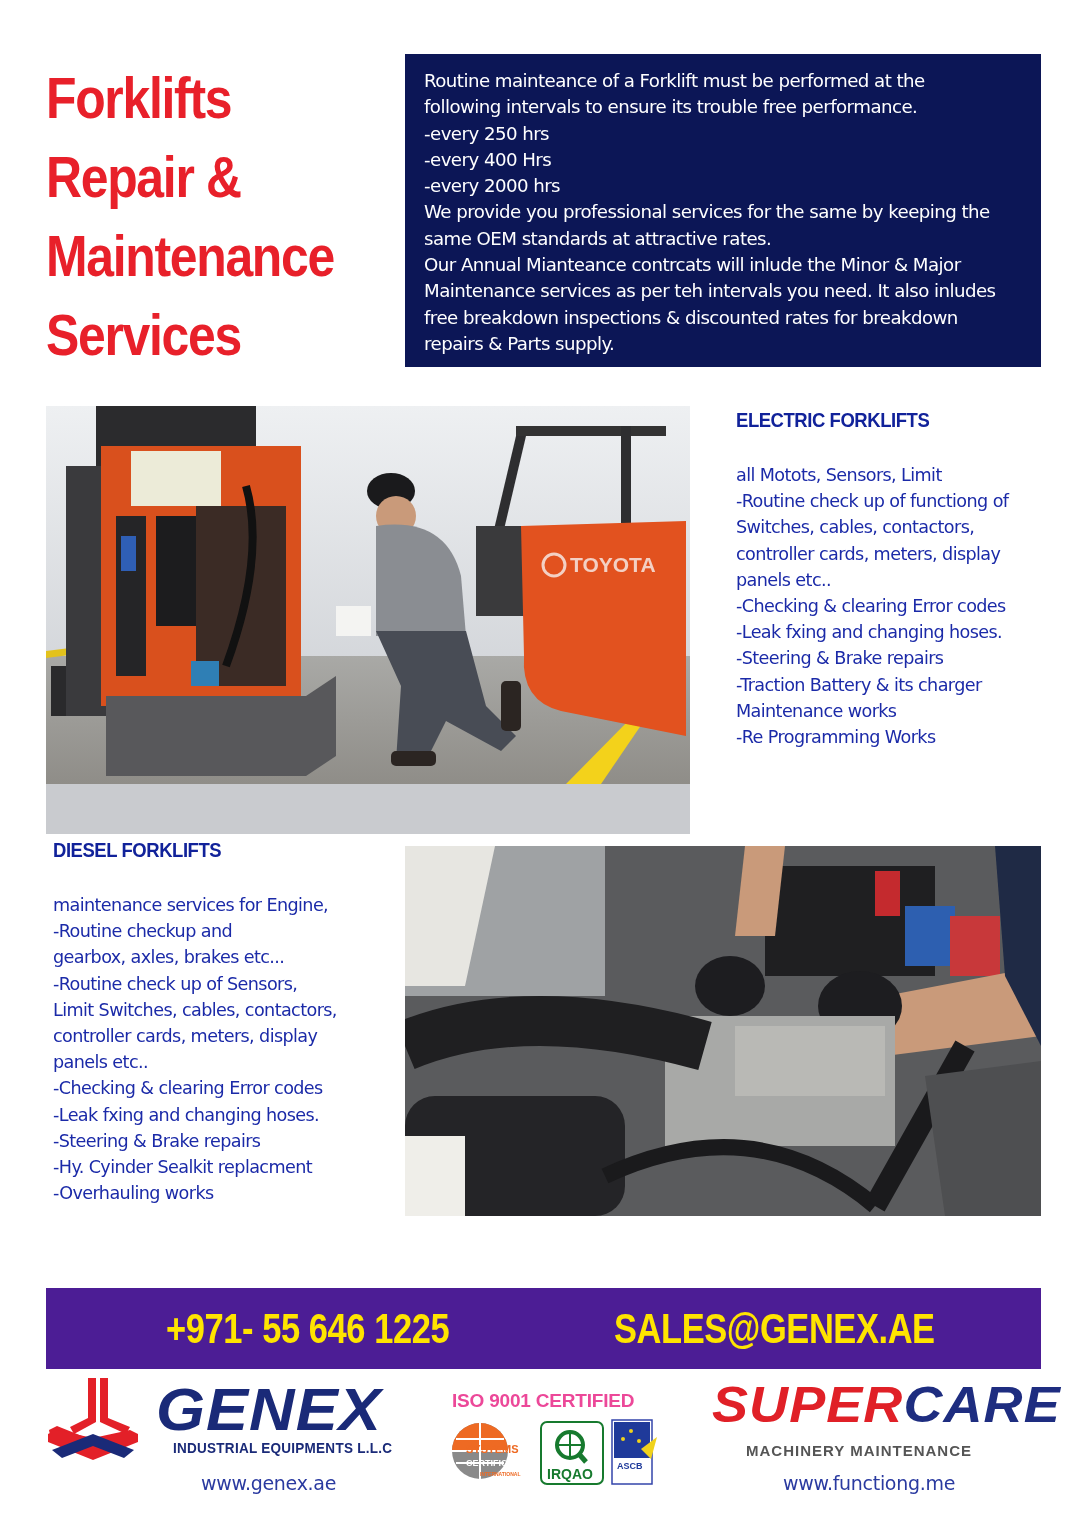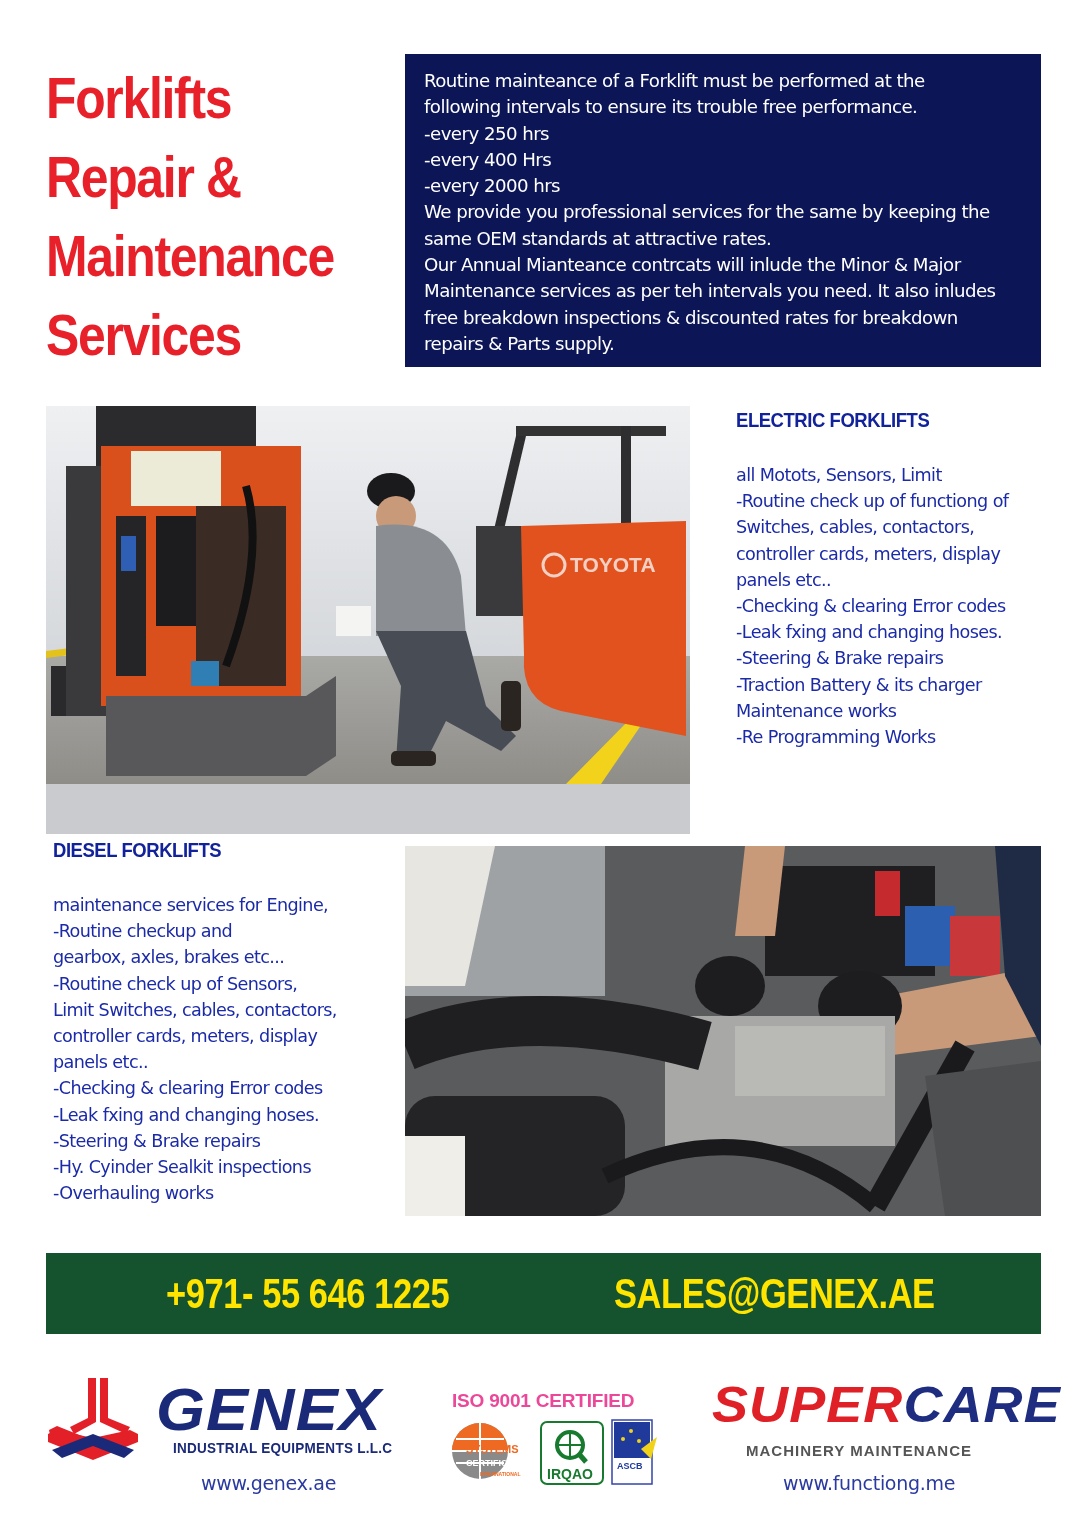--- a/index.html
+++ b/index.html
@@ -31,22 +31,22 @@
     color: #11229a; font-size: 21px; letter-spacing: -0.5px;
     transform: scaleX(0.88); transform-origin: left top; white-space: nowrap;
   }
   .list {
     position: absolute; color: #1b2aa8; font-family: "DejaVu Sans", sans-serif;
     font-size: 17.6px; line-height: 26.2px; letter-spacing: -0.6px;
   }
   .list p { white-space: nowrap; }
 
   .contact-bar {
-    position: absolute; left: 46px; top: 1253px; width: 995px; height: 81px;
-    background: #14532d;
+    position: absolute; left: 46px; top: 1288px; width: 995px; height: 81px;
+    background: #4c1d95;
     padding-left: 48px;
   }
   .contact-text {
     position: absolute; top: 18px; font-family: "Liberation Sans", sans-serif;
     font-weight: bold; color: #ffe400; font-size: 42px; line-height: 46px;
     transform: scaleX(0.82); transform-origin: left top; white-space: nowrap; letter-spacing: -0.5px;
   }
 
   .genex-name {
     position: absolute; left: 156px; top: 1380px; font-family: "Liberation Sans", sans-serif;
@@ -177,21 +177,21 @@
   <p>maintenance services for Engine,</p>
   <p>-Routine checkup and</p>
   <p>gearbox, axles, brakes etc...</p>
   <p>-Routine check up of Sensors,</p>
   <p>Limit Switches, cables, contactors,</p>
   <p>controller cards, meters, display</p>
   <p>panels etc..</p>
   <p>-Checking &amp; clearing Error codes</p>
   <p>-Leak fxing and changing hoses.</p>
   <p>-Steering &amp; Brake repairs</p>
-  <p>-Hy.  Cyinder Sealkit inspections</p>
+  <p>-Hy.  Cyinder Sealkit replacment</p>
   <p>-Overhauling works</p>
 </div>
 
 <div class="photo photo-diesel">
   <svg width="636" height="370" viewBox="0 0 636 370">
     <rect width="636" height="370" fill="#5a5b5d"></rect>
 
     <rect x="0" y="0" width="200" height="150" fill="#9fa2a4"></rect>
     <path d="M0 0 L 90 0 L 60 140 L 0 140 Z" fill="#e7e6e1"></path>
 

